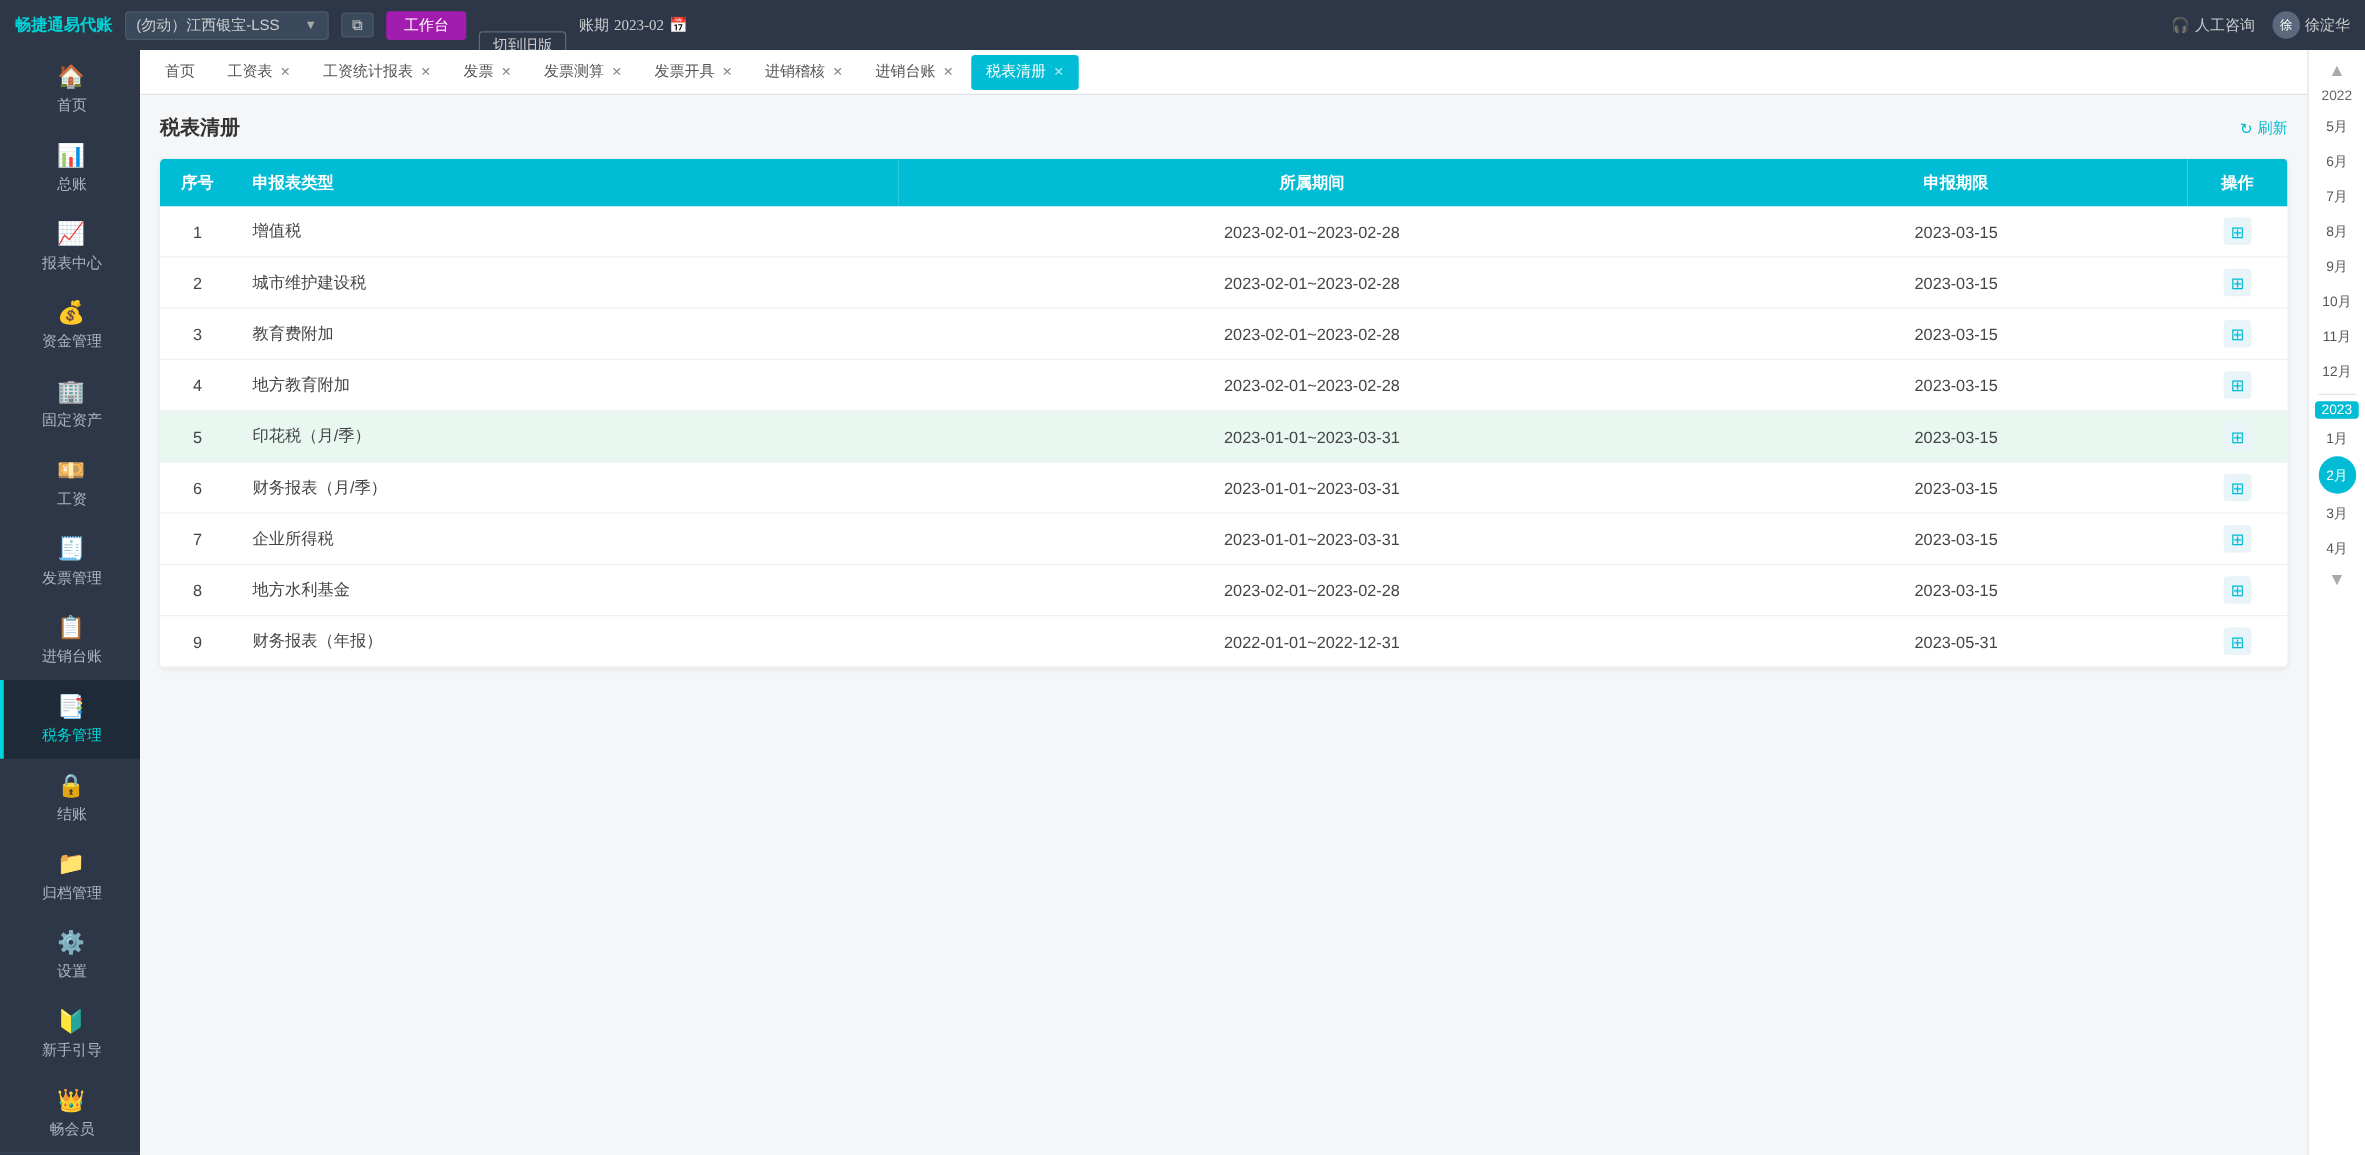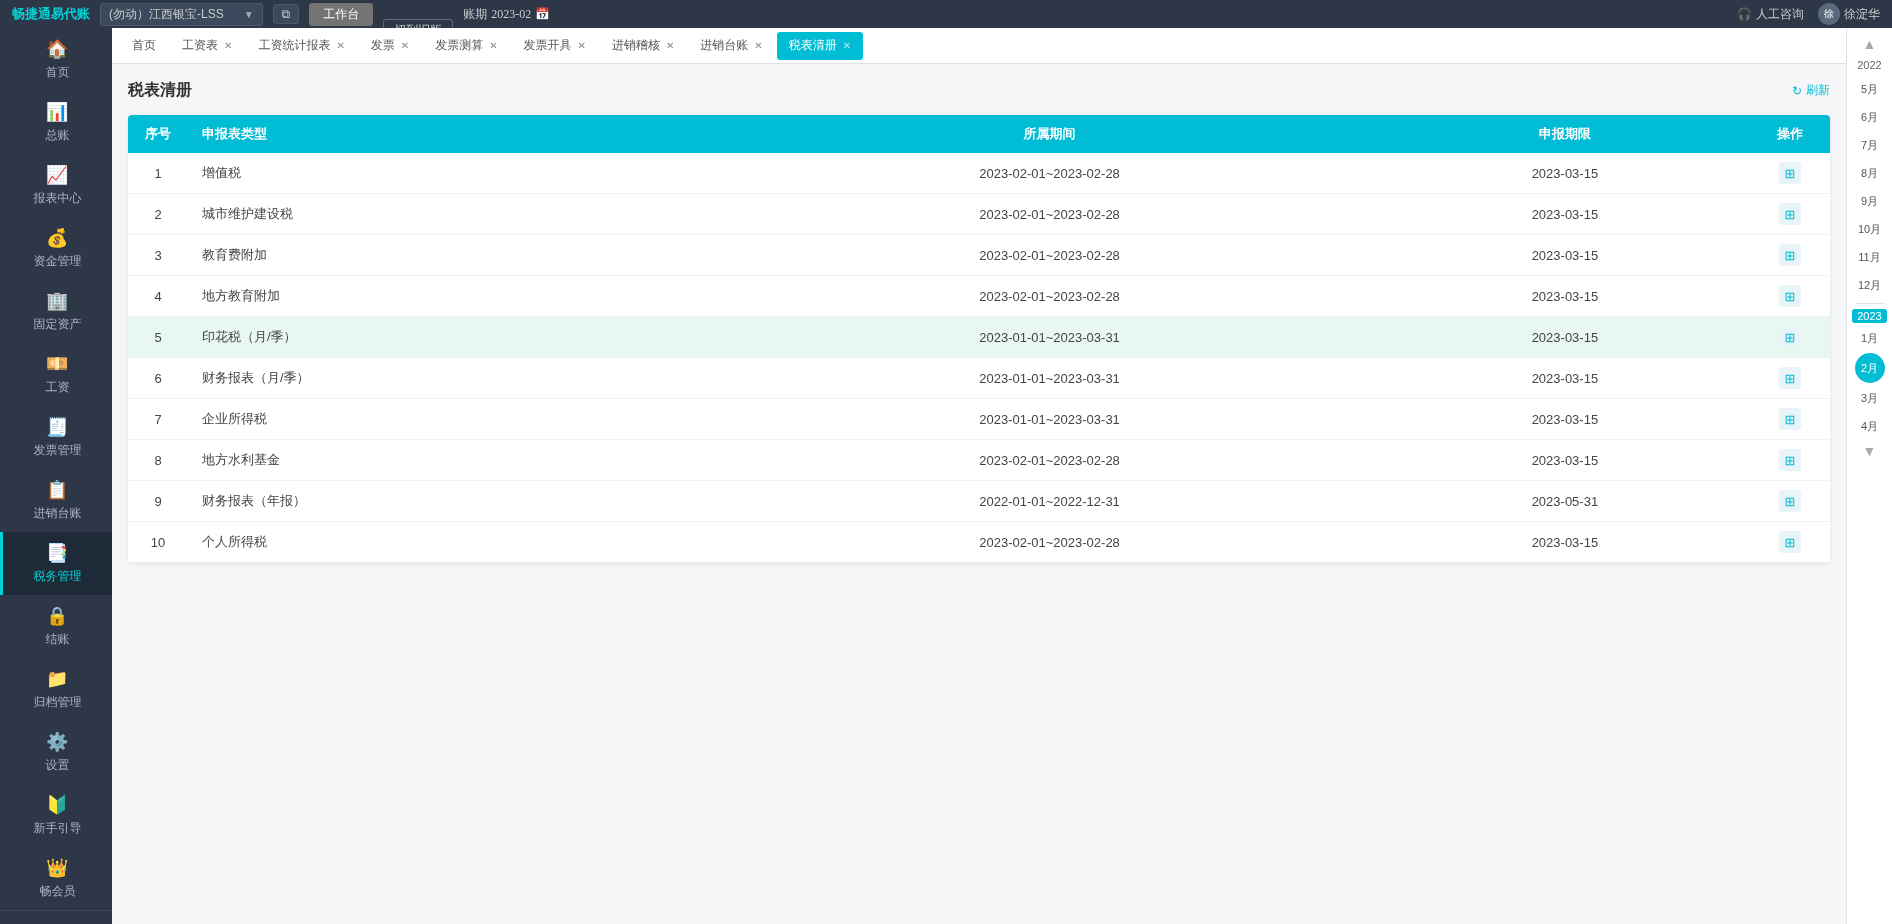--- a/index.html
+++ b/index.html
@@ -1,20 +1,20 @@
 <!DOCTYPE html>
 <html><head>
   <meta charset="utf-8">
   <style>
     * { box-sizing: border-box; margin: 0; padding: 0; }
     body { font-family: 'Microsoft YaHei', Arial, sans-serif; font-size: 13px; background: #f0f2f5; color: #333; display: flex; flex-direction: column; height: 924px; overflow: hidden; }
 
     
     .top-bar {
-      height: 28px;
+      height: 40px;
       background: #2d3748;
       display: flex;
       align-items: center;
       padding: 0 12px;
       gap: 10px;
       flex-shrink: 0;
     }
     .top-bar-logo {
       color: #00d4d8;
       font-size: 13px;
@@ -38,21 +38,21 @@
     .top-bar-icon-btn {
       background: #3a4a5c;
       border: 1px solid #4a5a6c;
       border-radius: 3px;
       color: #ccc;
       padding: 2px 8px;
       cursor: pointer;
       font-size: 12px;
     }
     .top-bar-btn {
-      background: #737373;
+      background: #a21caf;
       color: white;
       border: none;
       border-radius: 3px;
       padding: 3px 14px;
       cursor: pointer;
       font-size: 12px;
     }
     .top-bar-outline-btn {
       background: transparent;
       color: #ccc;
@@ -499,29 +499,20 @@
     <td>2023-03-15</td>
     <td>
       <span class="action-icon" title="操作">⊞</span>
     </td>
   </tr>
             <tr>
     <td>9</td>
     <td class="name-col">财务报表（年报）</td>
     <td>2022-01-01~2022-12-31</td>
     <td>2023-05-31</td>
-    <td>
-      <span class="action-icon" title="操作">⊞</span>
-    </td>
-  </tr>
-            <tr>
-    <td>10</td>
-    <td class="name-col">个人所得税</td>
-    <td>2023-02-01~2023-02-28</td>
-    <td>2023-03-15</td>
     <td>
       <span class="action-icon" title="操作">⊞</span>
     </td>
   </tr>
           </tbody>
       </table>
 
     </div>
   </div>
 

